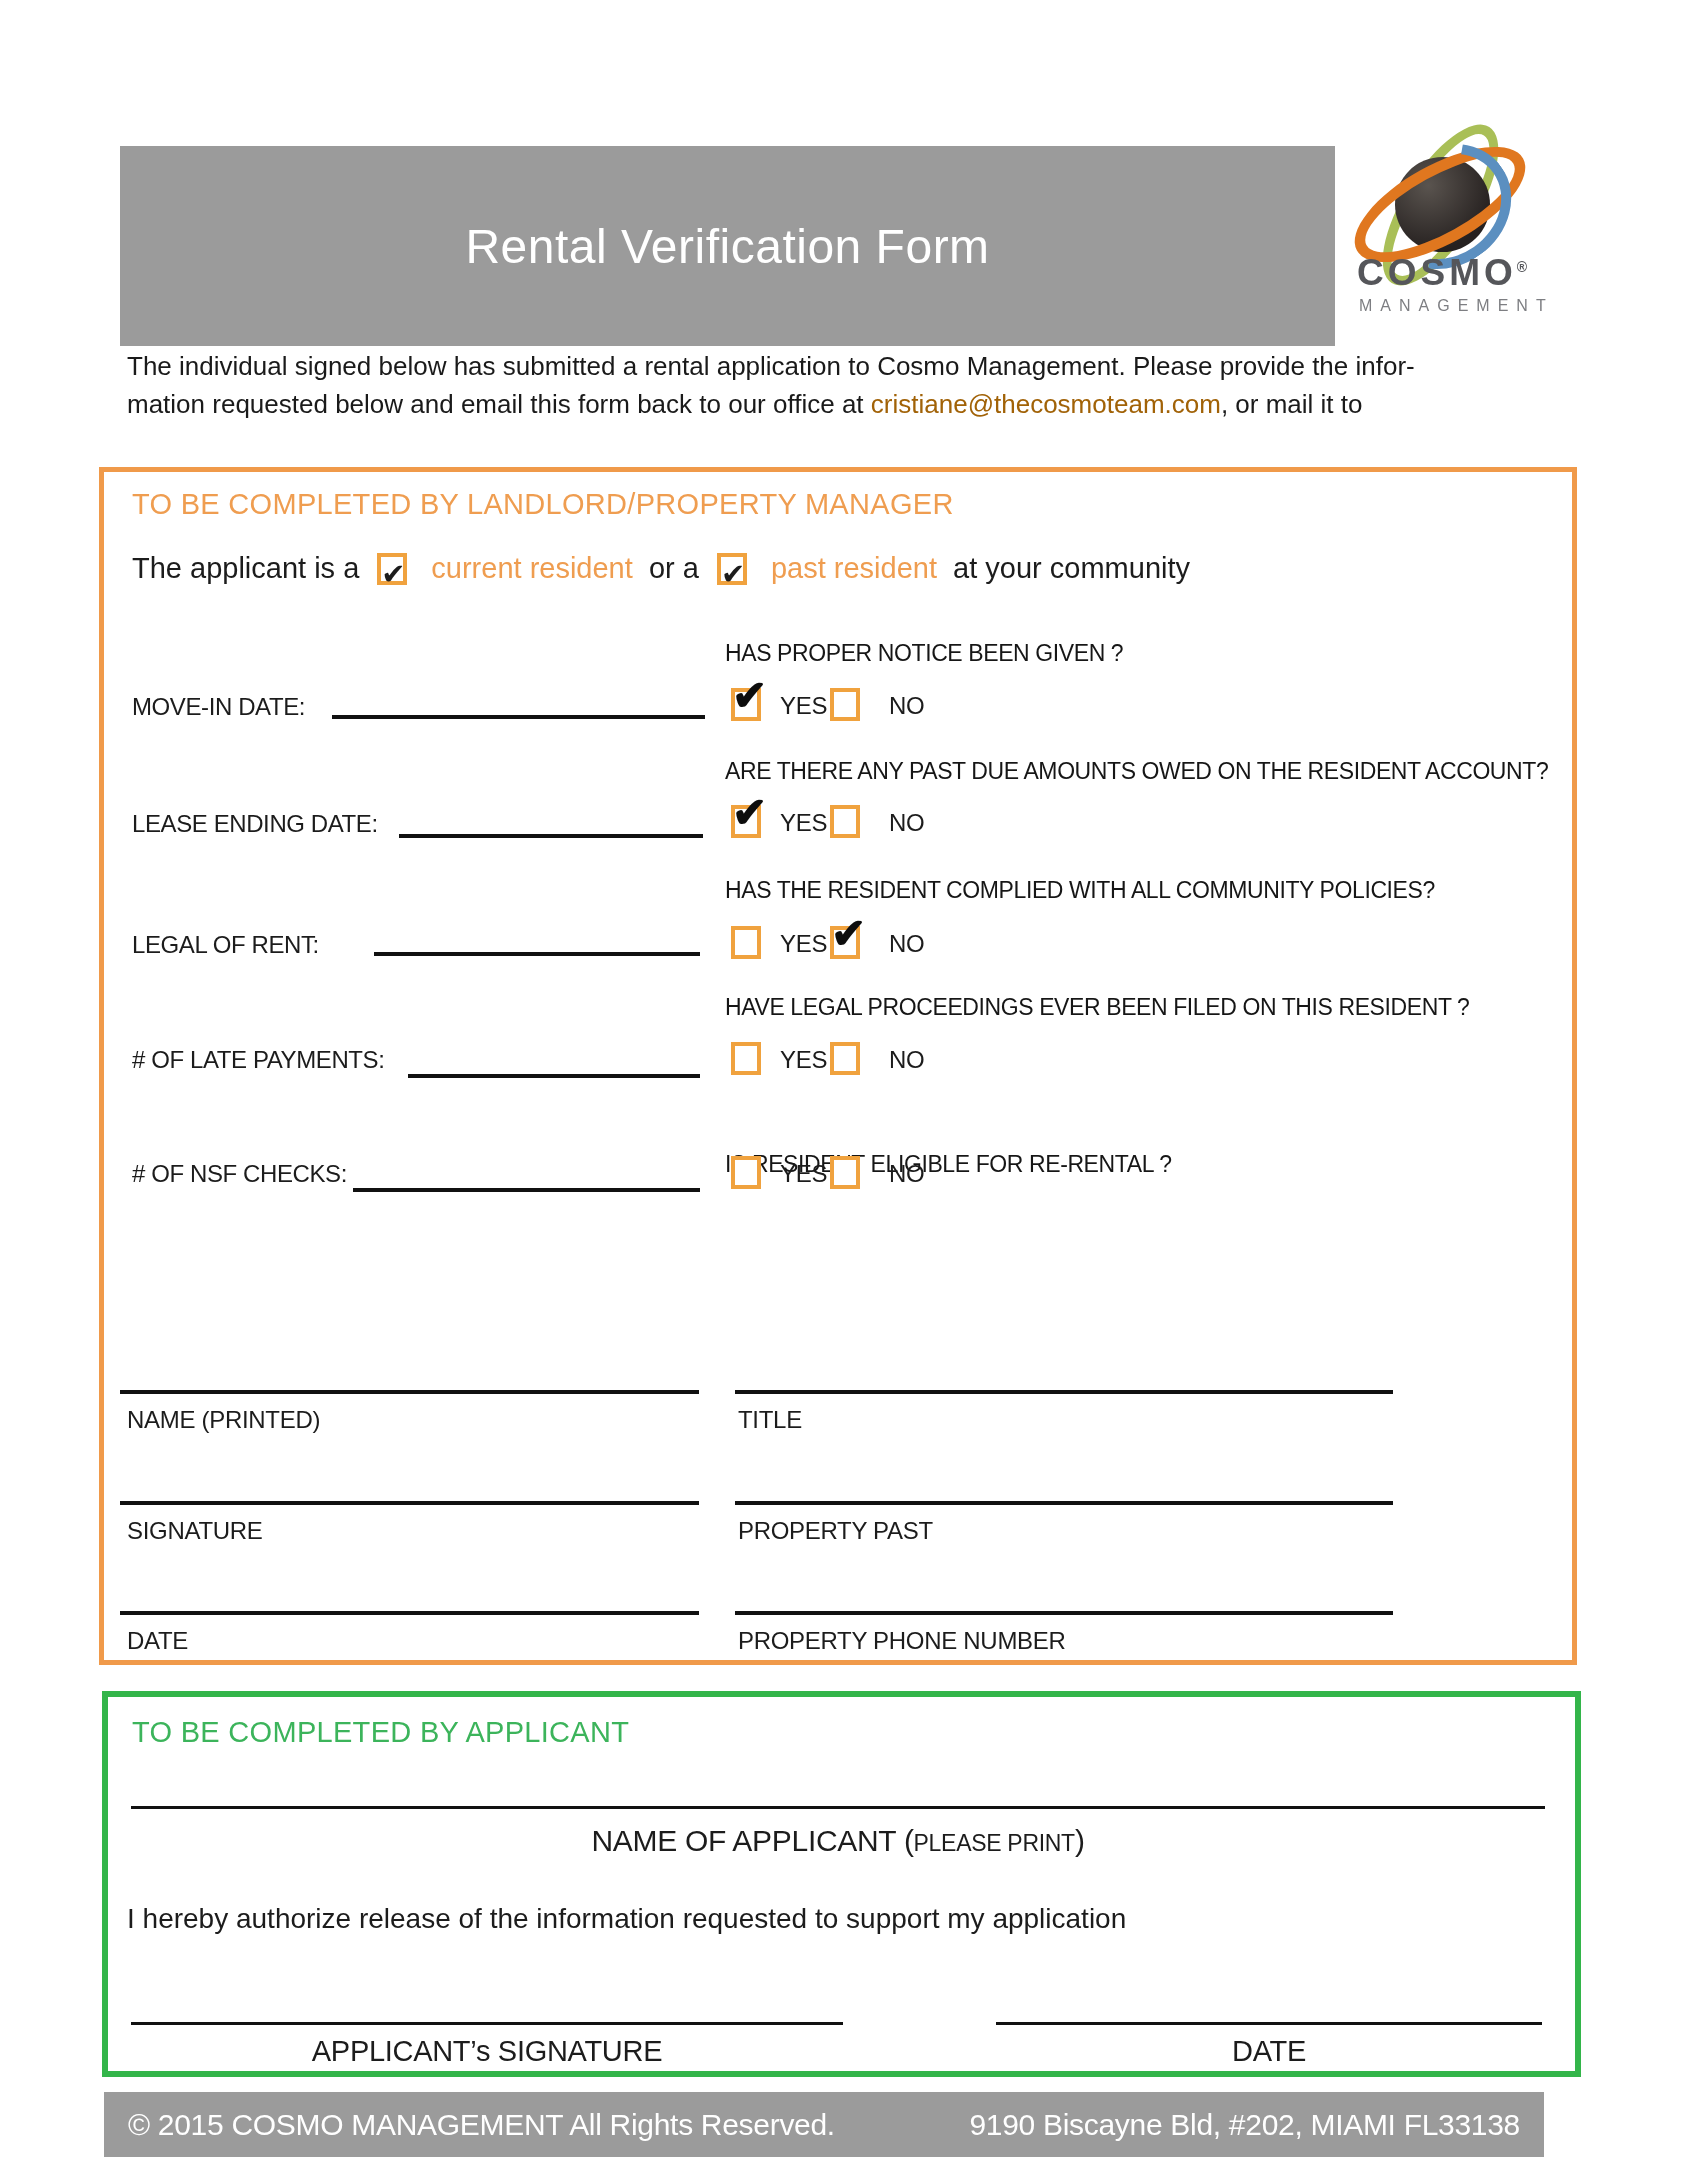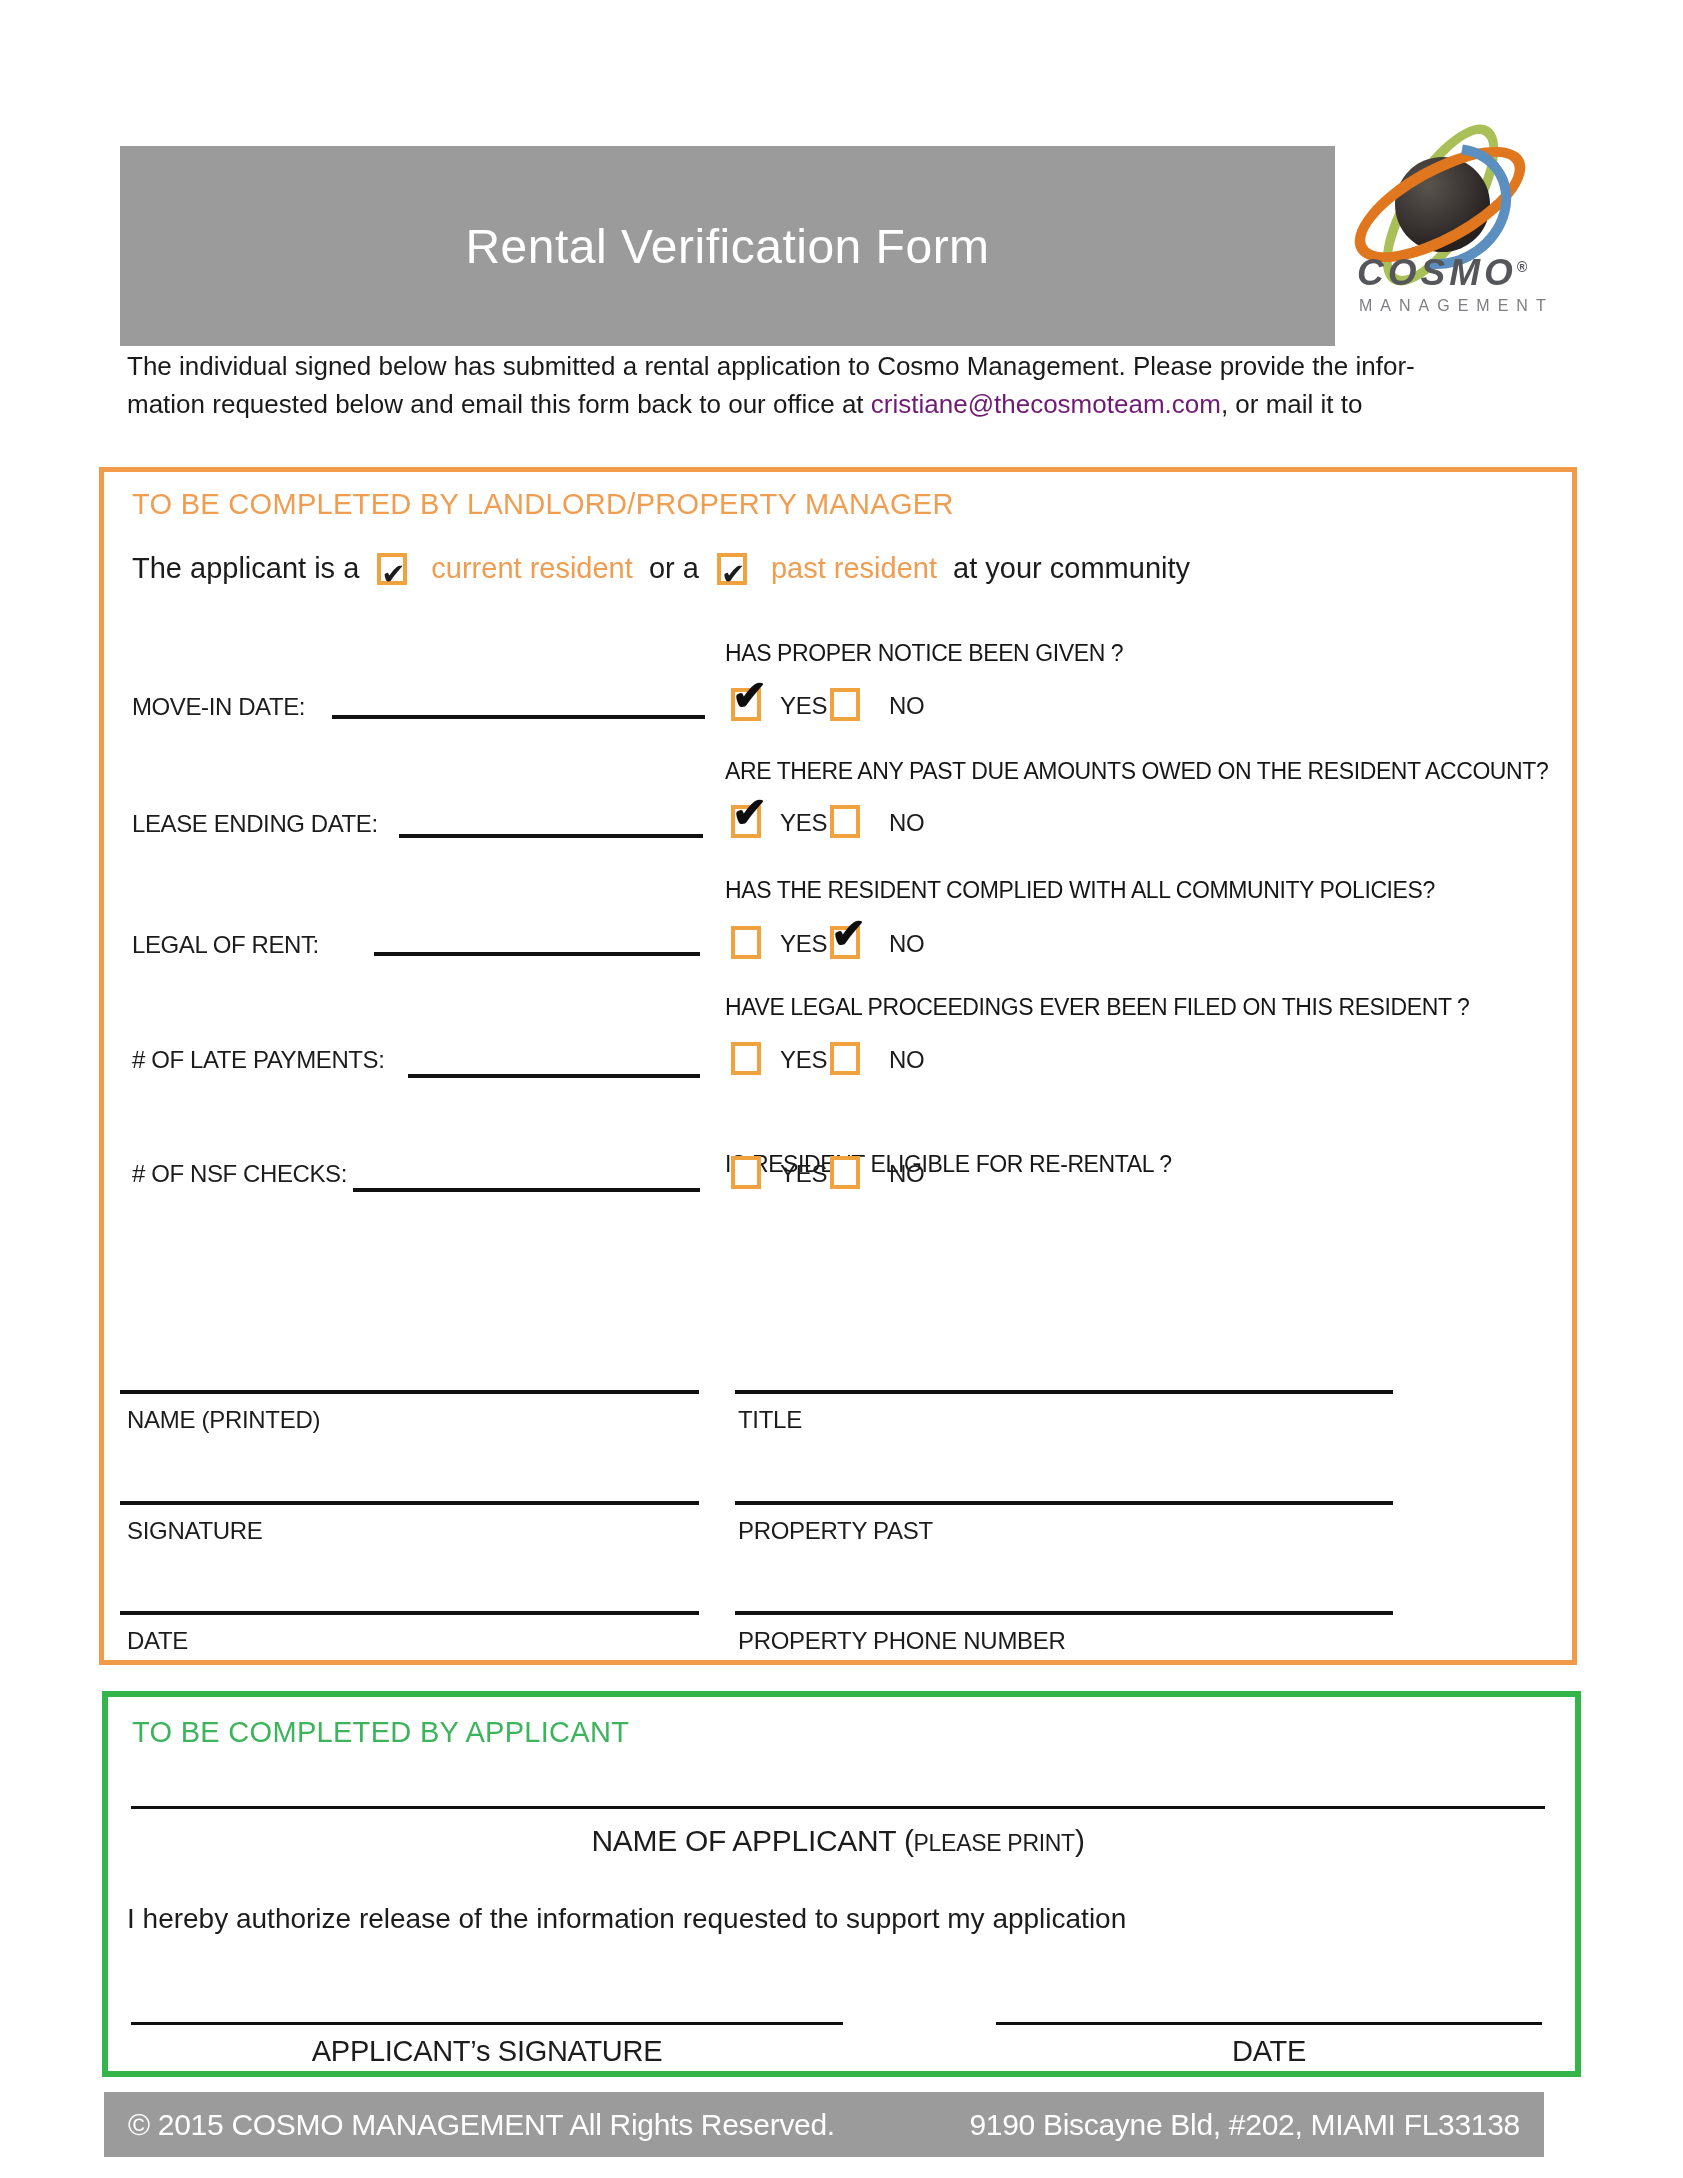--- a/index.html
+++ b/index.html
@@ -14,26 +14,26 @@
   .band-title{color:#ffffff;font-size:48px;font-weight:300;letter-spacing:0.5px;}
   
   .logo{left:1351px;top:149px;width:238px;height:168px;}
   .globe{position:absolute;left:44px;top:8px;width:95px;height:95px;border-radius:50%;
          background:radial-gradient(circle at 35% 30%, #5a544f, #262120 72%);}
   .ring{position:absolute;border-radius:50%;}
   .ring-green{left:53px;top:-36px;width:53px;height:164px;border:10px solid #a9bf57;transform:rotate(32deg);}
   .ring-orange{left:-6px;top:16px;width:168px;height:57px;border:11px solid #e0771f;transform:rotate(-29deg);}
   .ring-blue{left:26px;top:-2px;width:117px;height:99px;border:10px solid #5b8fc0;
              border-left-color:transparent;border-top-color:transparent;transform:rotate(-35deg);}
-  .logo-brand{position:absolute;left:6px;top:103px;font-size:37px;font-weight:bold;color:#55565a;letter-spacing:4px;font-style:italic;}
+  .logo-brand{position:absolute;left:6px;top:103px;font-size:37px;font-weight:bold;color:#55565a;letter-spacing:4px;}
   .logo-brand sup{font-size:14px;letter-spacing:0;}
   .logo-sub{position:absolute;left:8px;top:148px;font-size:16px;color:#7d7e82;letter-spacing:8px;}
   
   .intro{left:127px;top:347px;width:1445px;font-size:26px;line-height:38px;color:#1a1a1a;}
-  .email{color:#701a75;text-decoration:none;cursor:pointer;text-align:right;}
+  .email{color:#a16207;text-decoration:none;cursor:pointer;text-align:right;}
   
   .landlord-box{left:99px;top:467px;width:1478px;height:1198px;border:5px solid #f09a4a;box-sizing:border-box;}
   .applicant-box{left:102px;top:1691px;width:1479px;height:386px;border:6px solid #33b54a;box-sizing:border-box;}
   .sec-heading-orange{left:132px;top:488px;font-size:29px;color:#ef9d50;letter-spacing:0.3px;}
   .sec-heading-green{left:132px;top:1716px;font-size:29px;color:#3cb45b;letter-spacing:0.3px;}
   
   .app-type{left:132px;top:552px;font-size:29px;white-space:nowrap;}
   .app-type .orange{color:#ef9d50;}
   .cb-inline{display:inline-block;position:relative;width:30px;height:32px;border:4px solid #f0a23e;
              background:#fff;box-sizing:border-box;vertical-align:-6px;margin:0 24px 0 18px;}

